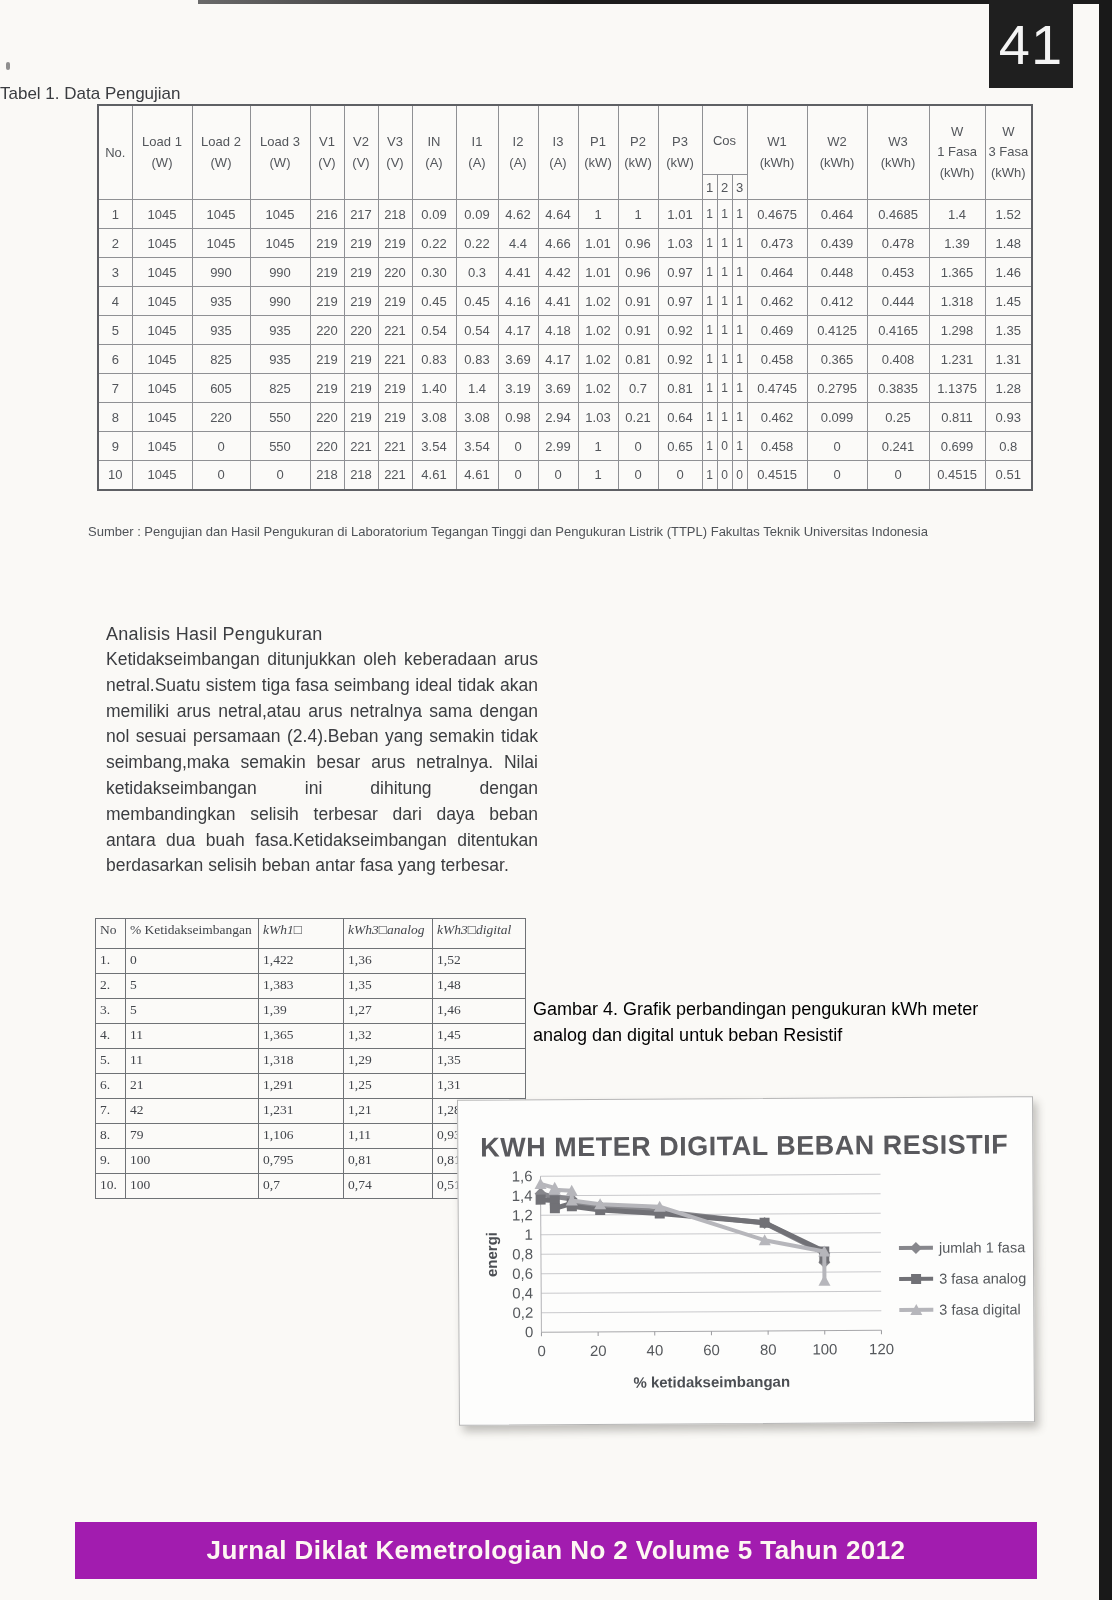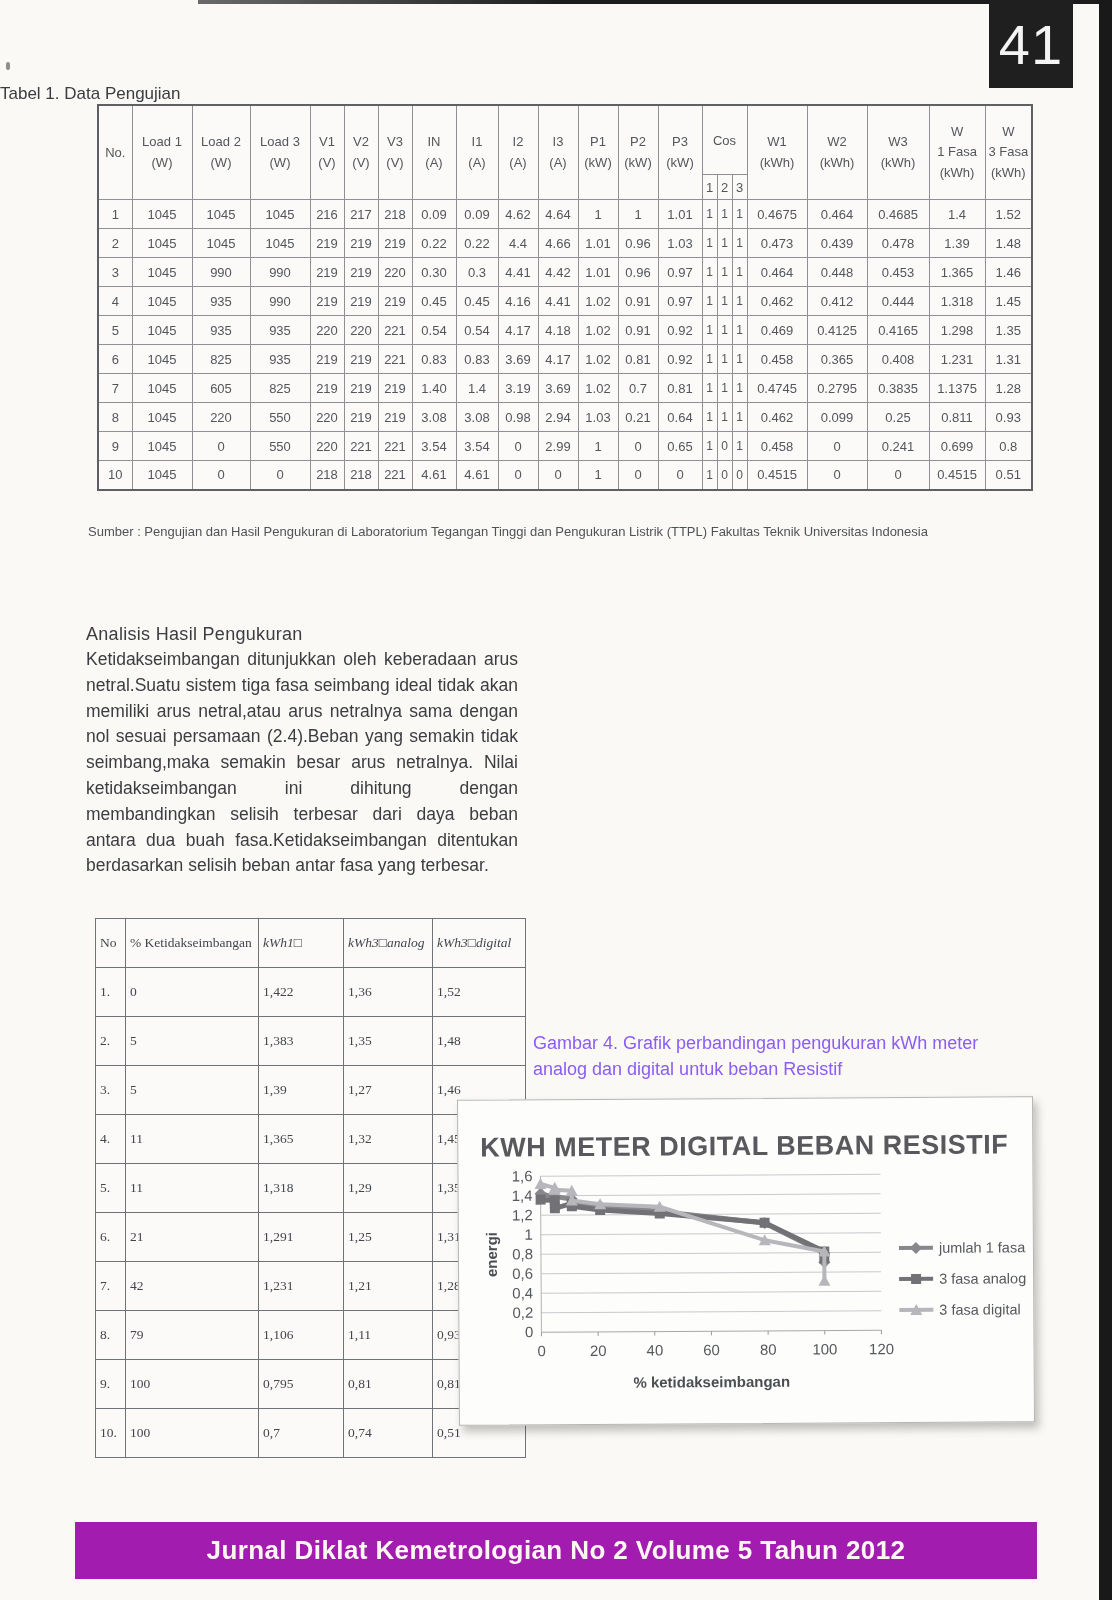--- a/index.html
+++ b/index.html
@@ -24,35 +24,35 @@
     font-weight:400;overflow:hidden;}
   table.t1{border:2px solid #5e6064;}
   table.t1 thead tr.h1 th{height:68px;}
   table.t1 thead tr.h3 th{height:24px;}
   table.t1 tbody tr{height:29px;}
   table.t1 .hn,.t1 .hu,.t1 .h3line{display:block;line-height:1.55;}
   table.t1 td:nth-child(n+15):nth-child(-n+17){font-size:12px;}
   .t1-source{left:88px;top:524px;width:935px;font-size:13px;color:#4f5358;}
 
   
-  .analysis{left:86px;top:624px;width:432px;color:#3b3d41;}
+  .analysis{left:106px;top:624px;width:432px;color:#3b3d41;}
   .analysis h3{margin:0 0 2px 0;font-size:18px;font-weight:400;letter-spacing:.3px;}
   .analysis p{margin:0;font-size:17.5px;line-height:25.8px;text-align:justify;}
 
   
   table.t2{left:95px;top:918px;width:430px;border-collapse:collapse;table-layout:fixed;
     font-family:"Liberation Serif",serif;font-size:13.5px;color:#42454b;background:#fbfaf8;}
-  table.t2 th,table.t2 td{border:1px solid #6f7276;text-align:left;padding:16px 4px;
+  table.t2 th,table.t2 td{border:1px solid #6f7276;text-align:left;padding:3px 4px;
     font-weight:400;vertical-align:top;overflow:hidden;white-space:nowrap;margin-top:32px;}
   table.t2 thead tr{height:30px;}
   table.t2 tbody tr{height:25px;}
   table.t2 th.kwh{font-style:italic;}
 
   
-  .fig-caption{left:533px;top:1030px;width:466px;font-size:18px;line-height:26px;color:#8b5cf6;}
+  .fig-caption{left:533px;top:996px;width:466px;font-size:18px;line-height:26px;color:#000000;}
 
   
   .chart-box{left:458px;top:1098px;width:574px;height:324px;background:#fdfdfc;
     border:1px solid #b5b5b5;box-shadow:4px 6px 9px rgba(60,55,50,.3);
     transform:rotate(-0.35deg);}
 
   
   .footer{left:75px;top:1522px;width:962px;height:57px;display:flex;
     align-items:center;justify-content:center;}
   .footer span{color:#fdf7f2;font-size:26px;font-weight:bold;letter-spacing:.4px;}

